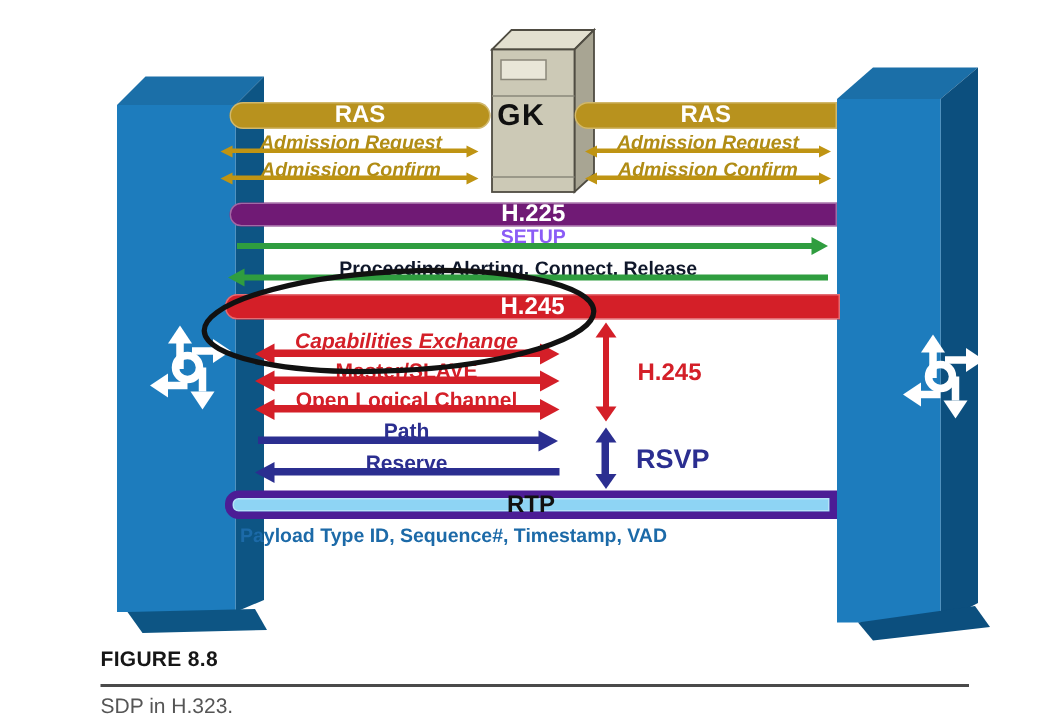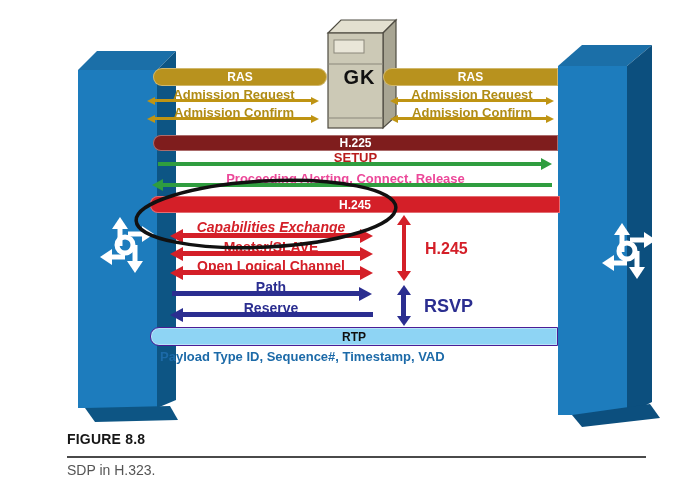--- a/index.html
+++ b/index.html
@@ -1,41 +1,41 @@
 <!DOCTYPE html>
 <html><head>
 <meta charset="utf-8">
 <style>
   html,body{margin:0;padding:0;background:#ffffff;}
   .stage{position:relative;width:700px;height:481px;background:#ffffff;overflow:hidden;
          font-family:"Liberation Sans",sans-serif;}
 
   
   .bar{position:absolute;display:flex;align-items:center;justify-content:center;
-       font-weight:bold;font-size:12px;box-shadow:inset 0 0 0 1px rgba(255,255,255,.35);}
+       font-weight:bold;font-size:16px;box-shadow:inset 0 0 0 1px rgba(255,255,255,.35);}
   .bar.goldbar{background:#b8921e;color:#ffffff;}
-  .bar.greenbar{background:#7f1d1d;color:#ffffff;text-align:right;}
+  .bar.greenbar{background:#701a75;color:#ffffff;text-align:right;}
   .bar.redbar{background:#d41f28;color:#ffffff;}
-  .bar.bluebar{background:#8ed4f4;color:#101010;border:1px solid #4c1d95;box-sizing:border-box;}
+  .bar.bluebar{background:#8ed4f4;color:#101010;border:5px solid #4c1d95;box-sizing:border-box;}
 
   .ras-l{left:153px;top:68px;width:174px;height:18px;border-radius:9px;}
   .ras-r{left:383px;top:68px;width:175px;height:18px;border-radius:9px 0 0 9px;}
   .h225-bar{left:153px;top:135px;width:405px;height:16px;border-radius:8px 0 0 8px;}
   .h245-bar{left:150px;top:196px;width:410px;height:17px;border-radius:8px 0 0 8px;}
   .rtp-bar{left:150px;top:327px;width:408px;height:19px;border-radius:9px 0 0 9px;}
   .rctp-bar{left:150px;top:377px;width:408px;height:19px;border-radius:9px 0 0 9px;}
 
   
   .lbl{position:absolute;font-weight:bold;white-space:nowrap;}
   .center{text-align:center;}
-  .goldtxt{color:#b08c15;font-size:13px;}
-  .greentxt{color:#ec4899;font-size:13px;}
+  .goldtxt{color:#b08c15;font-size:13px;font-style:italic;}
+  .greentxt{color:#0f172a;font-size:13px;}
   .redtxt{color:#d41f28;font-size:14px;}
   .navytxt{color:#2b2e90;font-size:14px;}
-  .blacktxt{color:#b91c1c;font-size:13px;}
+  .blacktxt{color:#8b5cf6;font-size:13px;}
   .infotxt{color:#1c6aa8;font-size:13px;font-weight:bold;}
 
   
   .ha{position:absolute;background:currentColor;height:4px;}
   .ha::before,.ha::after{position:absolute;top:50%;transform:translateY(-50%);width:0;height:0;
       border-top:6px solid transparent;border-bottom:6px solid transparent;}
   .ha.hl::before{content:"";left:-10px;border-right:11px solid currentColor;}
   .ha.hr::after{content:"";right:-10px;border-left:11px solid currentColor;}
   .ha.thick{height:5px;}
   .ha.thick.hl::before{border-top-width:7px;border-bottom-width:7px;border-right-width:13px;left:-12px;}
@@ -52,21 +52,21 @@
   .va.hd::after{content:"";bottom:-9px;border-top:10px solid currentColor;}
   .va.w5{width:5px;}
 
   .gold{color:#bf9413;}
   .green{color:#2f9d3f;}
   .red{color:#d41f28;}
   .navy{color:#2b2e90;}
 
   
   .gk-lbl{position:absolute;left:328px;top:66px;width:39px;text-align:center;
-          font-weight:bold;font-size:20px;color:#101010;letter-spacing:1px;margin-left:12px;}
+          font-weight:bold;font-size:20px;color:#101010;letter-spacing:1px;}
 
   
   .cap-title{position:absolute;left:67px;top:431px;font-weight:bold;font-size:14px;color:#161616;letter-spacing:.2px;}
   .cap-rule{position:absolute;left:67px;top:456px;width:579px;height:2px;background:#4a4a4a;}
   .cap-text{position:absolute;left:67px;top:462px;font-size:14px;color:#555555;}
 
   svg{position:absolute;left:0;top:0;}
   .overlay{pointer-events:none;}
 </style>
 </head>

